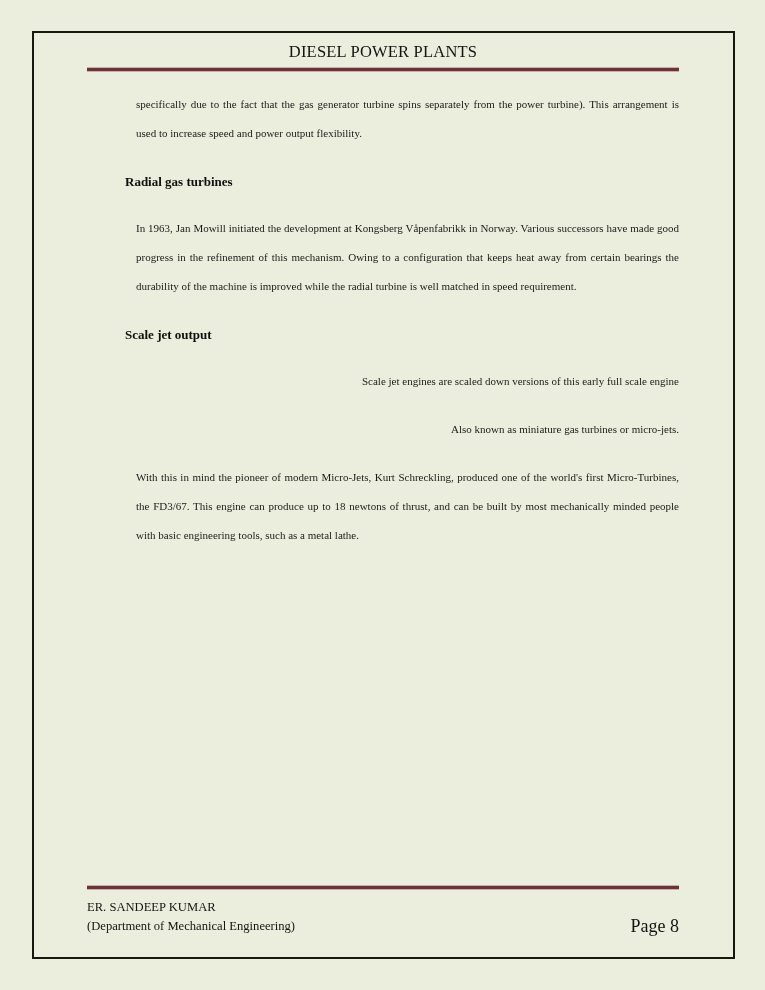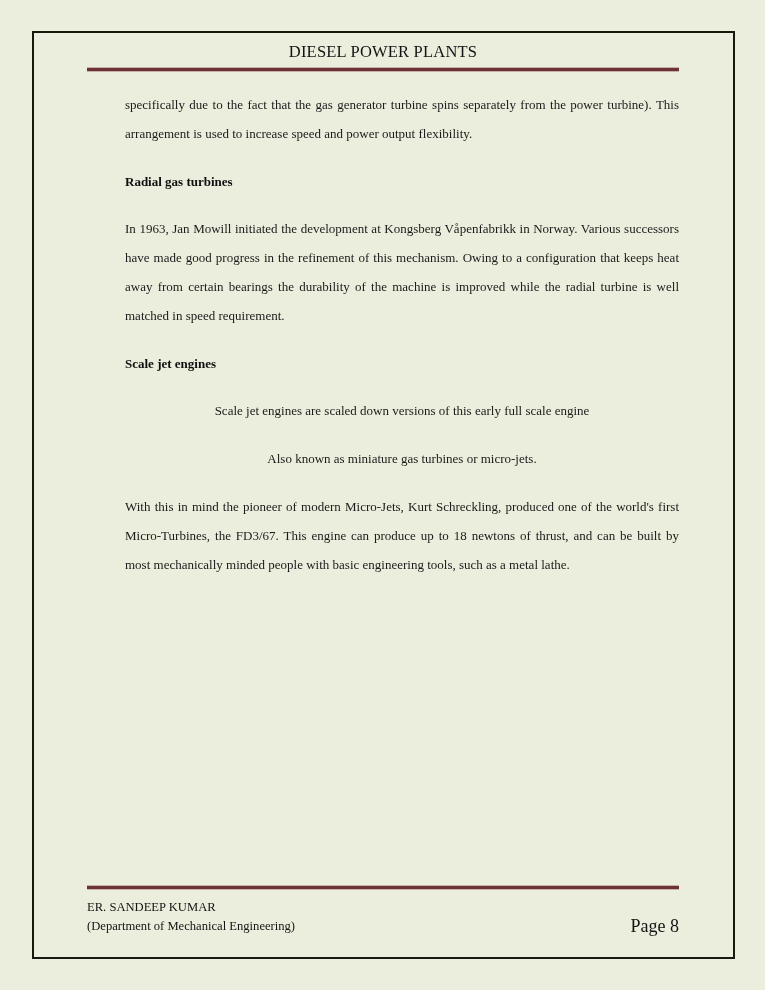--- a/index.html
+++ b/index.html
@@ -68,30 +68,30 @@
   }
 
   
   .doc-body {
     position: absolute;
     left: 91px;
     top: 57px;
     width: 554px;
   }
   .para {
-    font-size: 13px;
+    font-size: 11px;
     line-height: 29px;
     text-align: justify;
     text-justify: inter-word;
-    margin: 0 0 19px 0;
+    margin: 0 0 19px 11px;
     color: #1a1a1a;
     hyphens: none;
   }
   .para.last-flow { margin-bottom: 16px; }
-  .para.nojustify { text-align: center; }
+  .para.nojustify { text-align: right; }
   .heading {
     font-size: 13px;
     font-weight: bold;
     line-height: 29px;
     margin: 0 0 18px 0;
     color: #0f0f0f;
   }
 
   
   .doc-footer {
@@ -140,21 +140,21 @@
       </div>
 
       <div class="doc-body">
 
         <p class="para">specifically due to the fact that the gas generator turbine spins separately from the power turbine). This arrangement is used to increase speed and power output flexibility.</p>
 
         <h2 class="heading">Radial gas turbines</h2>
 
         <p class="para">In 1963, Jan Mowill initiated the development at Kongsberg Våpenfabrikk in Norway. Various successors have made good progress in the refinement of this mechanism. Owing to a configuration that keeps heat away from certain bearings the durability of the machine is improved while the radial turbine is well matched in speed requirement.</p>
 
-        <h2 class="heading">Scale jet engines</h2>
+        <h2 class="heading">Scale jet output</h2>
 
         <p class="para nojustify">Scale jet engines are scaled down versions of this early full scale engine</p>
 
         <p class="para nojustify">Also known as miniature gas turbines or micro-jets.</p>
 
         <p class="para last-flow">With this in mind the pioneer of modern Micro-Jets, Kurt Schreckling, produced one of the world's first Micro-Turbines, the FD3/67. This engine can produce up to 18 newtons of thrust, and can be built by most mechanically minded people with basic engineering tools, such as a metal lathe.</p>
 
       </div>
 
       <div class="doc-footer">

